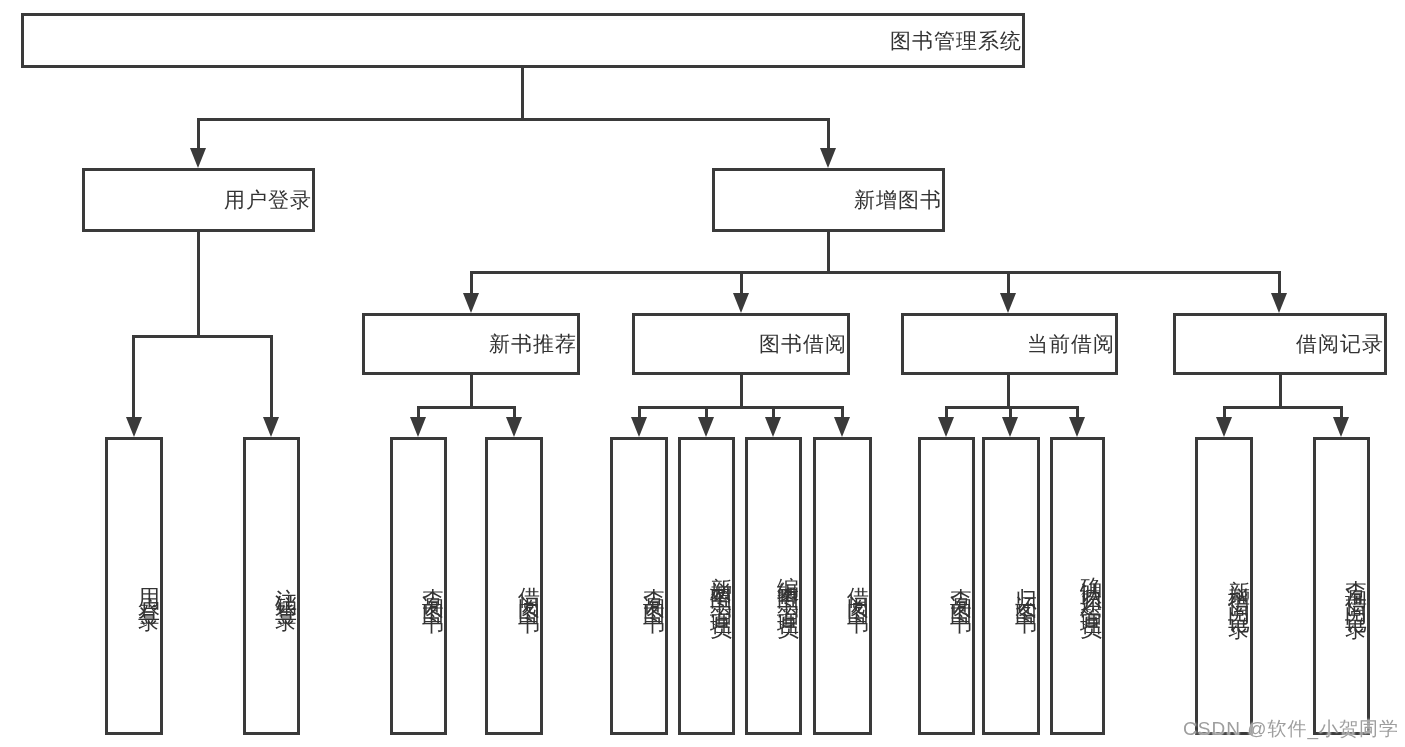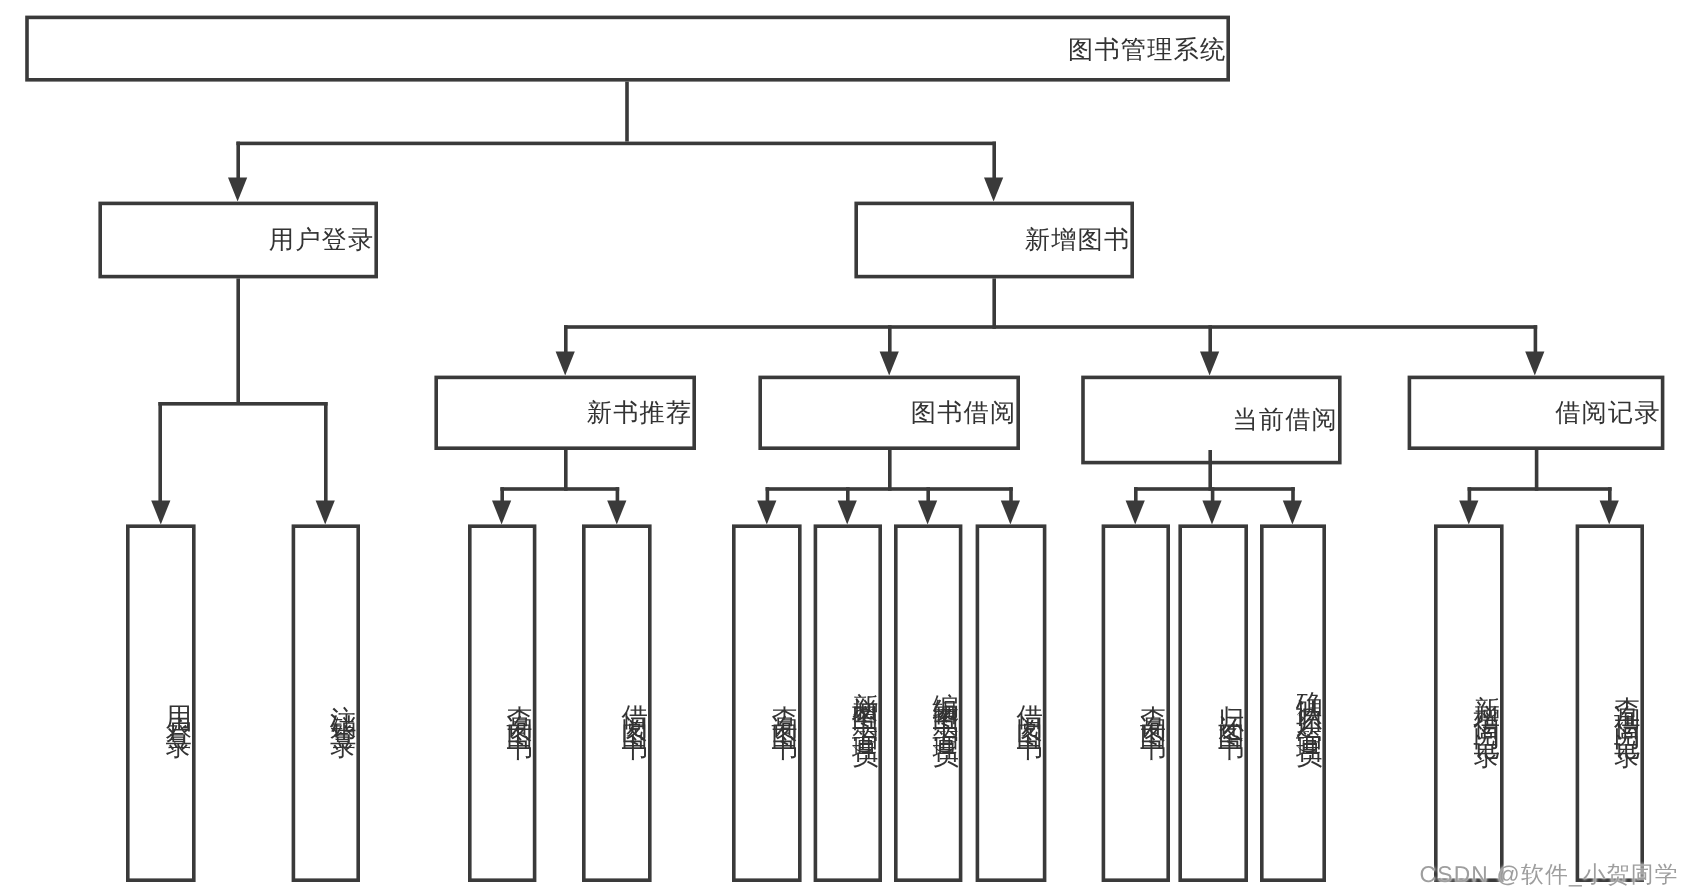--- a/index.html
+++ b/index.html
@@ -100,21 +100,21 @@
   <div class="arrow" style="left:1000px;top:293px"></div>
   <div class="vline" style="left:1278px;top:271px;height:26px"></div>
   <div class="arrow" style="left:1271px;top:293px"></div>
 
   <div class="node" style="left:632px;top:313px;width:218px;height:62px">
     <span class="hlabel">图书借阅</span>
   </div>
   <div class="node" style="left:362px;top:313px;width:218px;height:62px">
     <span class="hlabel">新书推荐</span>
   </div>
-  <div class="node" style="left:901px;top:313px;width:217px;height:74px">
+  <div class="node" style="left:901px;top:313px;width:217px;height:62px">
     <span class="hlabel">当前借阅</span>
   </div>
   <div class="node" style="left:1173px;top:313px;width:214px;height:62px">
     <span class="hlabel">借阅记录</span>
   </div>
 
   <div class="vline" style="left:470px;top:375px;height:34px"></div>
   <div class="hline" style="left:417px;top:406px;width:99px"></div>
   <div class="vline" style="left:417px;top:406px;height:14px"></div>
   <div class="arrow" style="left:410px;top:417px"></div>

